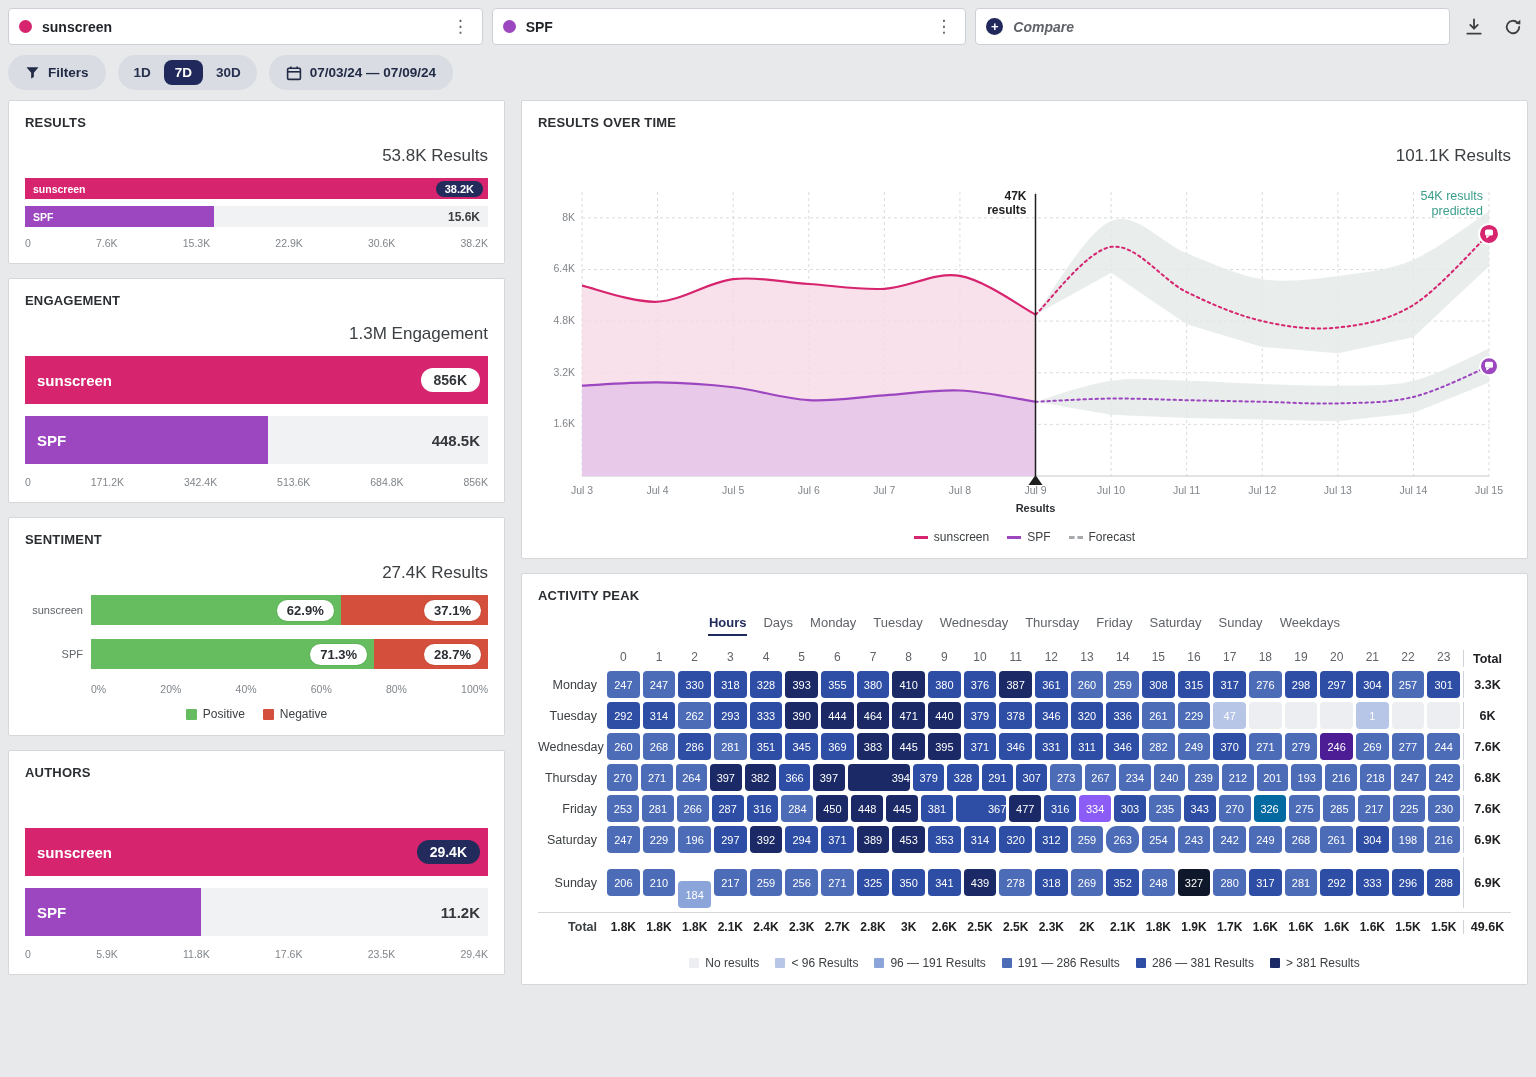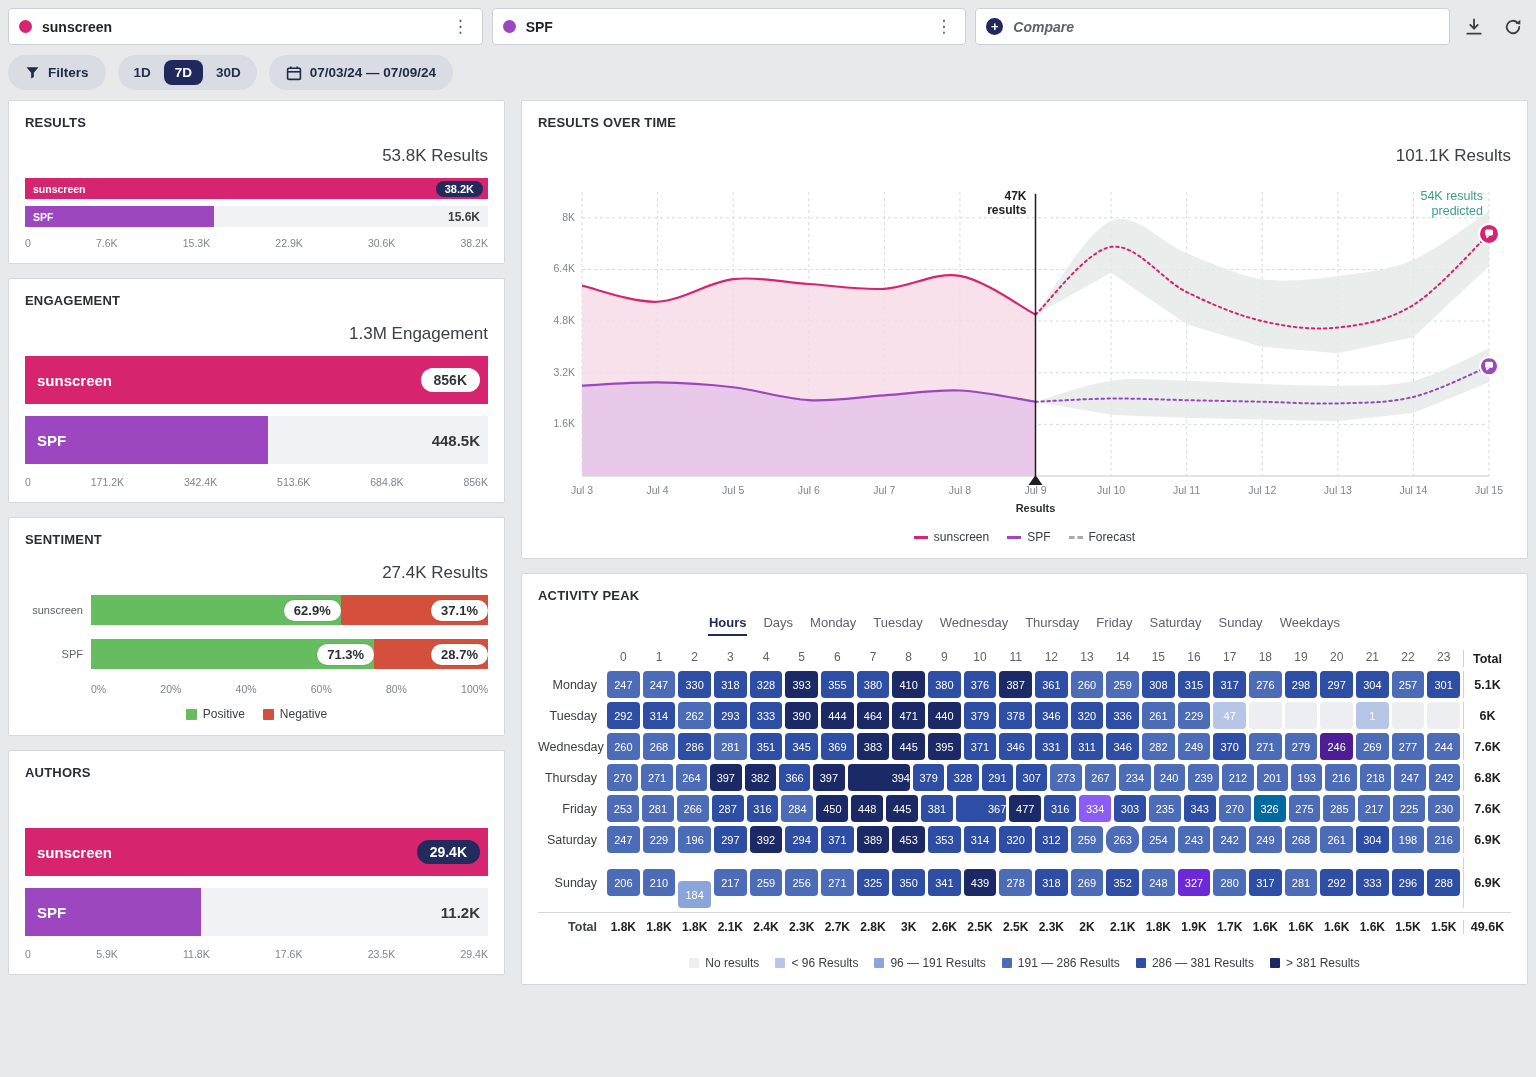--- a/index.html
+++ b/index.html
@@ -63,21 +63,21 @@
   .small .badge { font-size: 11px; padding: 2px 9px; }
   .large .badge { font-size: 14px; padding: 4px 13px; }
   .bar-value { margin-left: auto; padding-right: 8px; }
   .small .bar-value { font-size: 12px; font-weight: 600; color: #3c4043; }
   .large .bar-value { font-size: 15px; font-weight: bold; color: #33373b; }
   .axis { display: flex; justify-content: space-between; font-size: 10.5px; color: #80868b; margin-top: 10px; }
   
   .sent-row { display: flex; align-items: center; gap: 8px; margin-bottom: 14px; }
   .sent-label { width: 58px; text-align: right; font-size: 11px; color: #5f6368; flex: 0 0 auto; }
   .sent-bar { flex: 1; display: flex; height: 30px; }
-  .sent-seg { display: flex; align-items: center; justify-content: flex-end; min-width: 0; }
+  .sent-seg { display: flex; align-items: center; justify-content: flex-end; padding-right: 7px; min-width: 0; }
   .sent-badge { background: #fff; border-radius: 13px; padding: 3px 10px; font-size: 13px; font-weight: bold; color: #2b2f33; box-shadow: 0 0 0 1px rgba(0,0,0,.05); white-space: nowrap; }
   .sent-axis { margin-left: 66px; display: flex; justify-content: space-between; font-size: 10.5px; color: #80868b; margin-top: 6px; }
   .chart-legend { display: flex; justify-content: center; gap: 18px; font-size: 12px; color: #3c4043; margin-top: 12px; align-items: center; }
   .legend-item { display: flex; align-items: center; gap: 6px; }
   .legend-swatch { width: 11px; height: 11px; border-radius: 1px; }
   .legend-line { width: 14px; border-top: 3px solid; }
   
   .ap-tabs { display: flex; gap: 15px; justify-content: center; margin: 10px 0 14px; }
   .ap-tab { font-size: 13px; color: #5f6368; padding: 2px 1px 4px; cursor: pointer; }
   .ap-tab.active { color: #1f2a5c; font-weight: bold; border-bottom: 2px solid #1f2a5c; }
@@ -421,21 +421,21 @@
             <div class="heat-cell" style="background: rgb(77, 108, 184);">259</div>
             <div class="heat-cell" style="background: rgb(46, 77, 164);">308</div>
             <div class="heat-cell" style="background: rgb(46, 77, 164);">315</div>
             <div class="heat-cell" style="background: rgb(46, 77, 164);">317</div>
             <div class="heat-cell" style="background: rgb(77, 108, 184);">276</div>
             <div class="heat-cell" style="background: rgb(46, 77, 164);">298</div>
             <div class="heat-cell" style="background: rgb(46, 77, 164);">297</div>
             <div class="heat-cell" style="background: rgb(46, 77, 164);">304</div>
             <div class="heat-cell" style="background: rgb(77, 108, 184);">257</div>
             <div class="heat-cell" style="background: rgb(46, 77, 164);">301</div>
-            <span class="total-col">5.1K</span>
+            <span class="total-col">3.3K</span>
           </div>
           <div class="heat-row">
             <span class="heat-daylabel">Tuesday</span>
             <div class="heat-cell" style="background: rgb(46, 77, 164);">292</div>
             <div class="heat-cell" style="background: rgb(46, 77, 164);">314</div>
             <div class="heat-cell" style="background: rgb(77, 108, 184);">262</div>
             <div class="heat-cell" style="background: rgb(46, 77, 164);">293</div>
             <div class="heat-cell" style="background: rgb(46, 77, 164);">333</div>
             <div class="heat-cell" style="background: rgb(27, 42, 102);">390</div>
             <div class="heat-cell" style="background: rgb(27, 42, 102);">444</div>
@@ -581,21 +581,21 @@
             <div class="heat-cell" style="background: rgb(77, 108, 184);">271</div>
             <div class="heat-cell" style="background: rgb(46, 77, 164);">325</div>
             <div class="heat-cell" style="background: rgb(46, 77, 164);">350</div>
             <div class="heat-cell" style="background: rgb(46, 77, 164);">341</div>
             <div class="heat-cell" style="background: rgb(27, 42, 102);">439</div>
             <div class="heat-cell" style="background: rgb(77, 108, 184);">278</div>
             <div class="heat-cell" style="background: rgb(46, 77, 164);">318</div>
             <div class="heat-cell" style="background: rgb(77, 108, 184);">269</div>
             <div class="heat-cell" style="background: rgb(46, 77, 164);">352</div>
             <div class="heat-cell" style="background: rgb(77, 108, 184);">248</div>
-            <div class="heat-cell" style="background: #6d28d9;">327</div>
+            <div class="heat-cell" style="background: #0f172a;">327</div>
             <div class="heat-cell" style="background: rgb(77, 108, 184);">280</div>
             <div class="heat-cell" style="background: rgb(46, 77, 164);">317</div>
             <div class="heat-cell" style="background: rgb(77, 108, 184);">281</div>
             <div class="heat-cell" style="background: rgb(46, 77, 164);">292</div>
             <div class="heat-cell" style="background: rgb(46, 77, 164);">333</div>
             <div class="heat-cell" style="background: rgb(46, 77, 164);">296</div>
             <div class="heat-cell" style="background: rgb(46, 77, 164);">288</div>
             <span class="total-col">6.9K</span>
           </div>
           <div class="heat-row totals-row">

